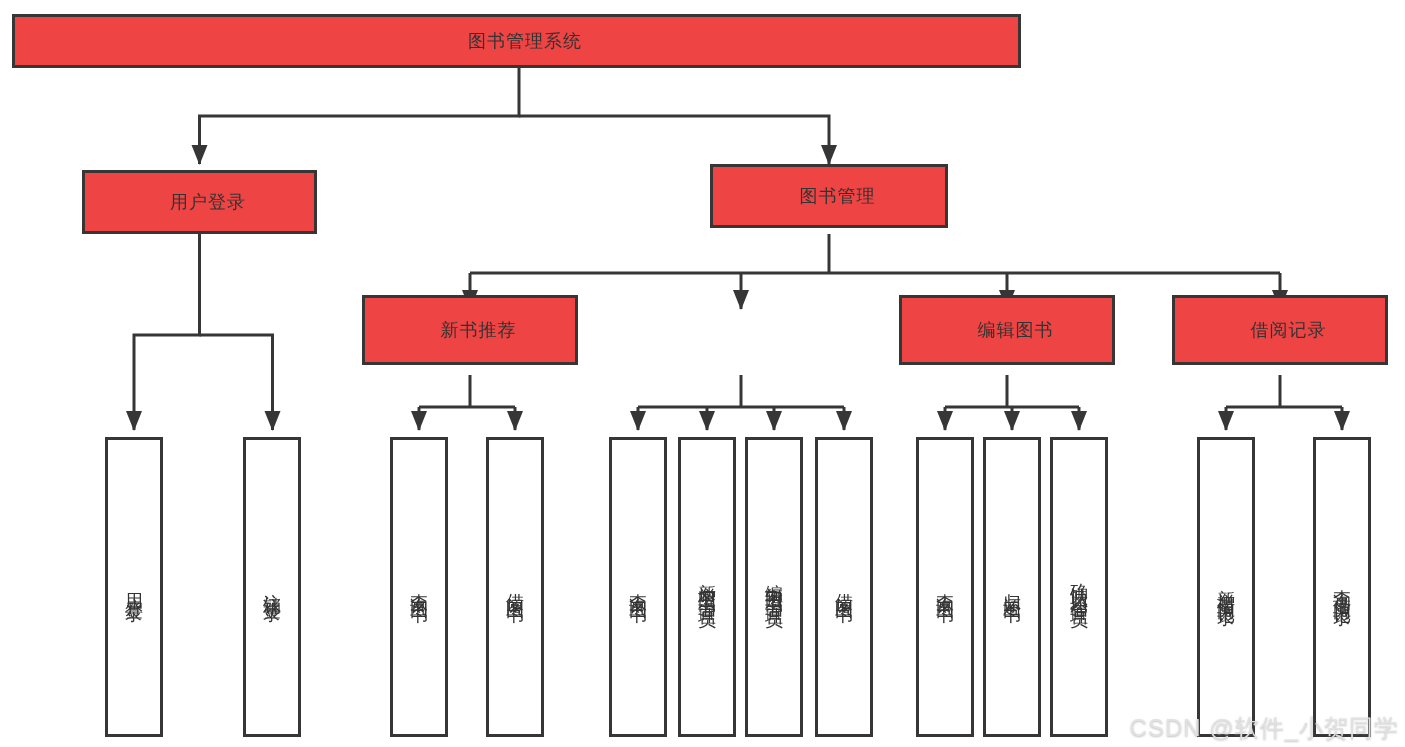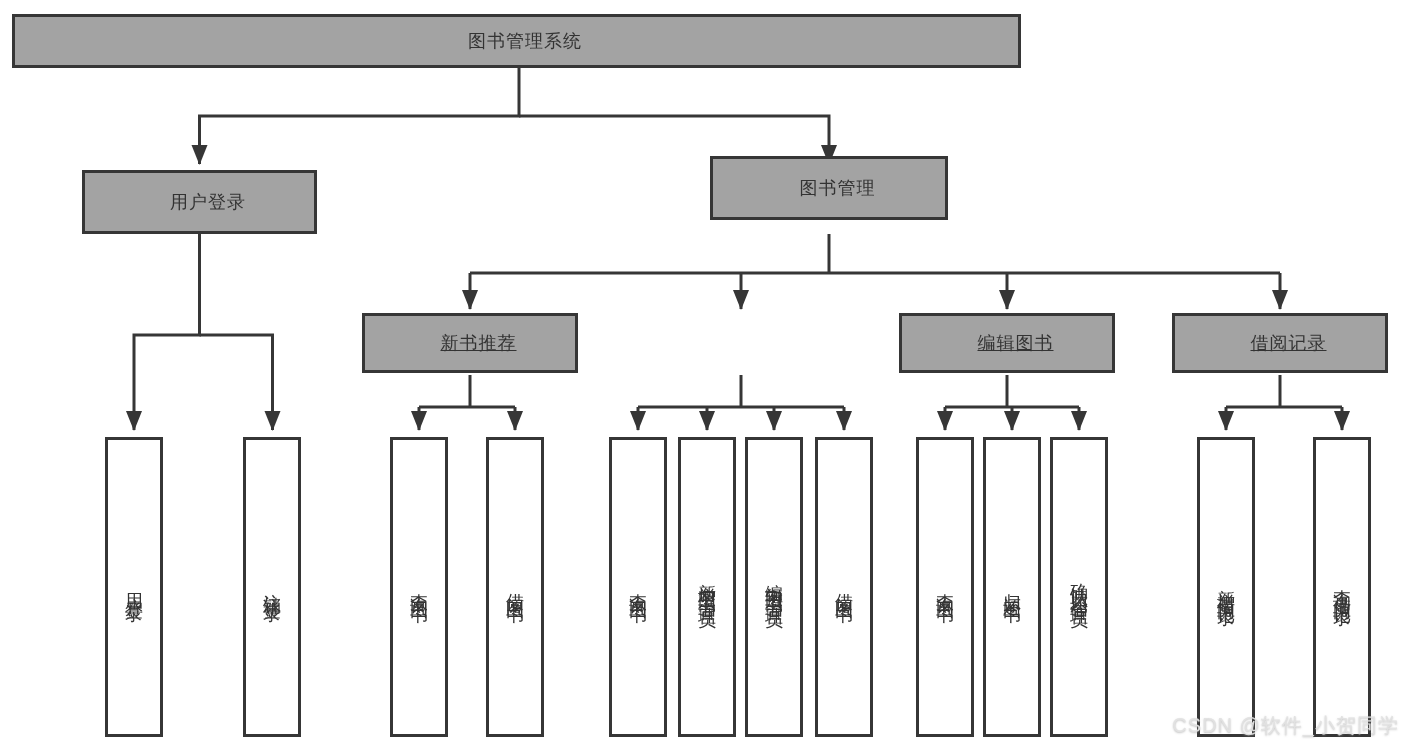--- a/index.html
+++ b/index.html
@@ -12,35 +12,35 @@
     overflow: hidden;
   }
   .connector-layer {
     position: absolute;
     left: 0; top: 0;
     width: 1405px; height: 747px;
   }
   .node {
     position: absolute;
     box-sizing: border-box;
-    background: #a3a3a3;
+    background: #ef4444;
     border: 3px solid #363636;
     color: #333333;
     display: flex;
     align-items: center;
     justify-content: center;
     font-size: 18px;
     letter-spacing: 1px;
     text-align: center;
     padding-left: 17px;
   }
   .node.root   { left: 12px;  top: 14px;  width: 1009px; height: 54px; }
   .node.l1a    { left: 82px;  top: 170px; width: 235px;  height: 64px; }
-  .node.l1b    { left: 710px; top: 156px; width: 238px;  height: 64px; }
-  .node.l2     { top: 313px;  width: 216px; height: 60px; text-decoration: underline; }
+  .node.l1b    { left: 710px; top: 164px; width: 238px;  height: 64px; }
+  .node.l2     { top: 295px;  width: 216px; height: 70px; }
   .node.l2a    { left: 362px; }
   .node.l2b    { left: 633px; }
   .node.l2c    { left: 899px; }
   .node.l2d    { left: 1172px; }
   .vbox {
     position: absolute;
     top: 437px;
     width: 58px;
     height: 300px;
     box-sizing: border-box;
@@ -56,21 +56,21 @@
     text-orientation: mixed;
     font-size: 18px;
     letter-spacing: 4px;
     line-height: 1;
     white-space: nowrap;
   }
   .watermark {
     position: absolute;
     right: 6px;
     top: 712px;
-    font-size: 20px;
+    font-size: 24px;
     color: rgba(226, 226, 226, 0.95);
     text-shadow: 0 1px 2px rgba(140, 140, 140, 0.55);
     letter-spacing: 1px;
     pointer-events: none;
   }
 </style>
 </head>
 <body>
 
 <div class="canvas">

